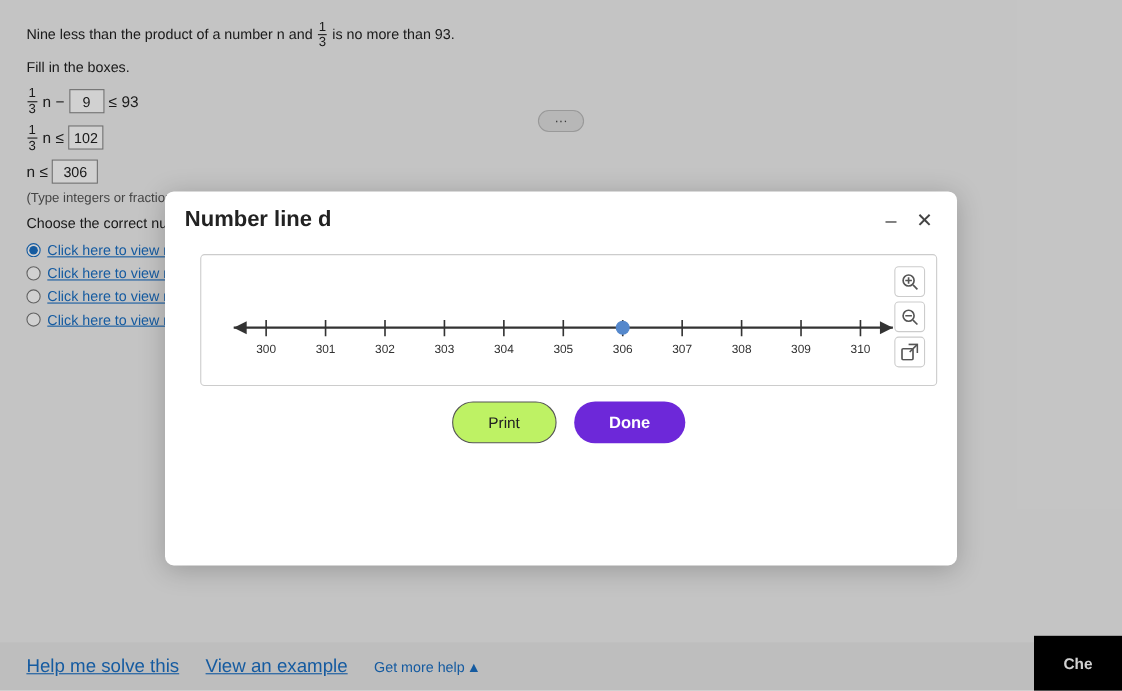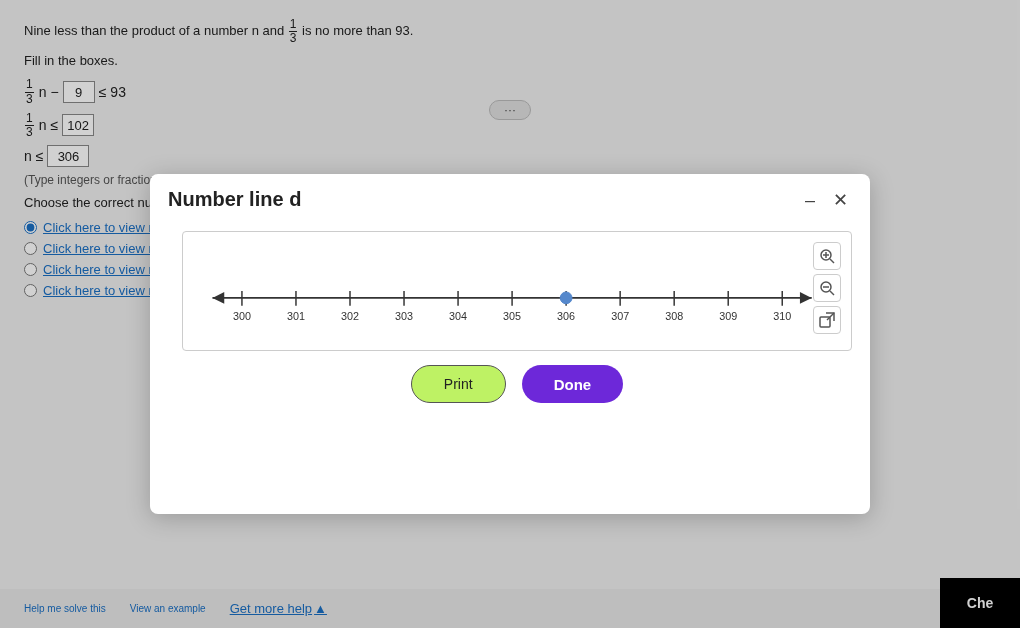--- a/index.html
+++ b/index.html
@@ -93,27 +93,27 @@
       left: 0;
       width: 100%;
       background: #e8e8e8;
       padding: 12px 24px;
       display: flex;
       align-items: center;
       gap: 24px;
     }
     .bottom-link {
       color: #1a6fc4;
-      font-size: 10px;
+      font-size: 17px;
+      text-decoration: underline;
       cursor: pointer;
     }
     .get-more-help {
       color: #1a6fc4;
       font-size: 13px;
-      text-decoration: underline;
       cursor: pointer;
       display: flex;
       gap: 2px;
     }
     .clear-all-btn {
       position: absolute;
       right: 110px;
       bottom: 8px;
       background: white;
       border: 1px solid #bbb;

